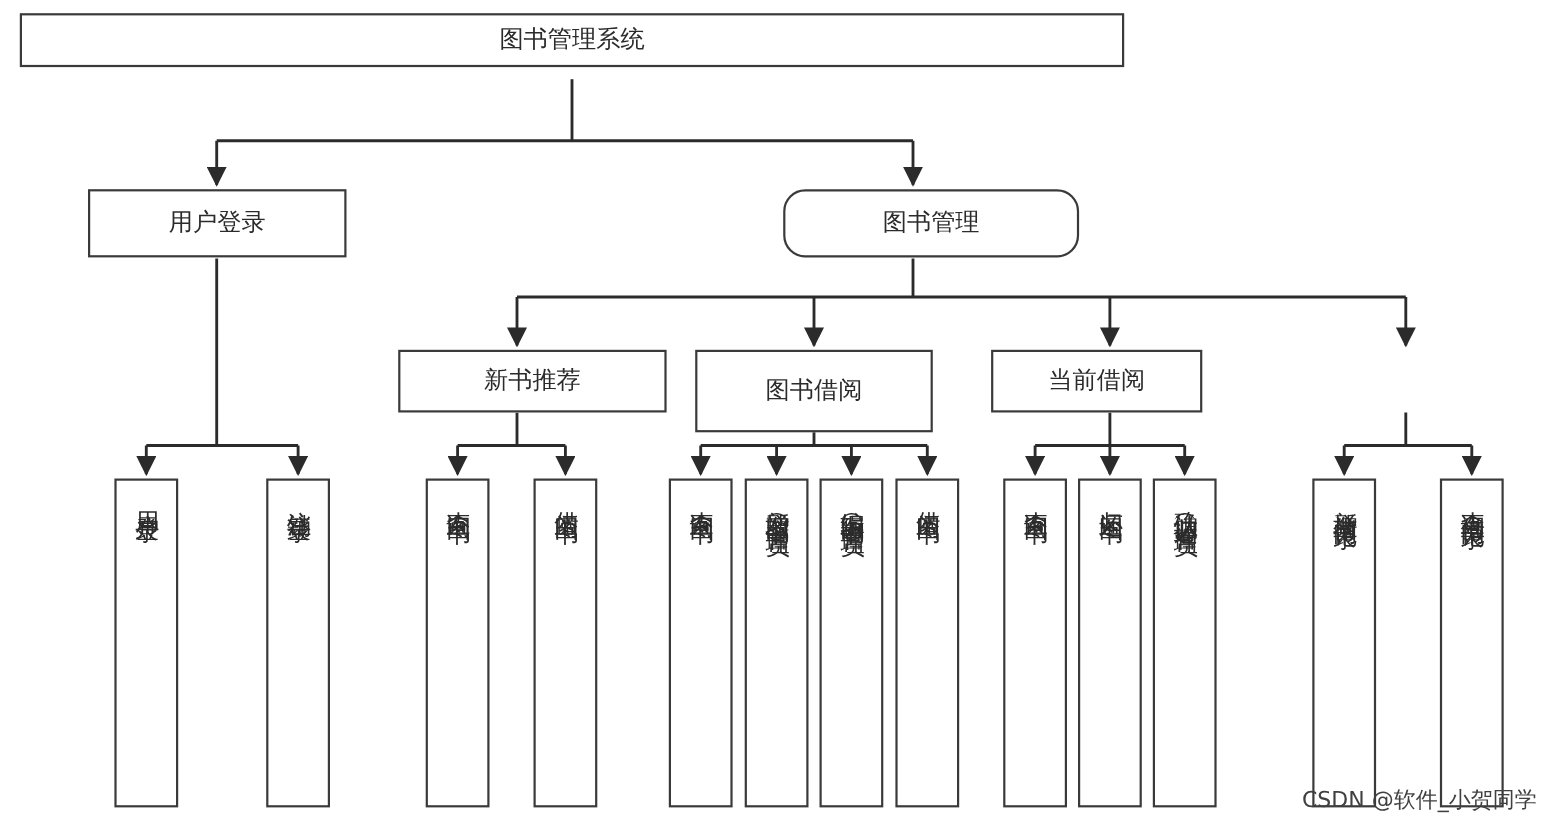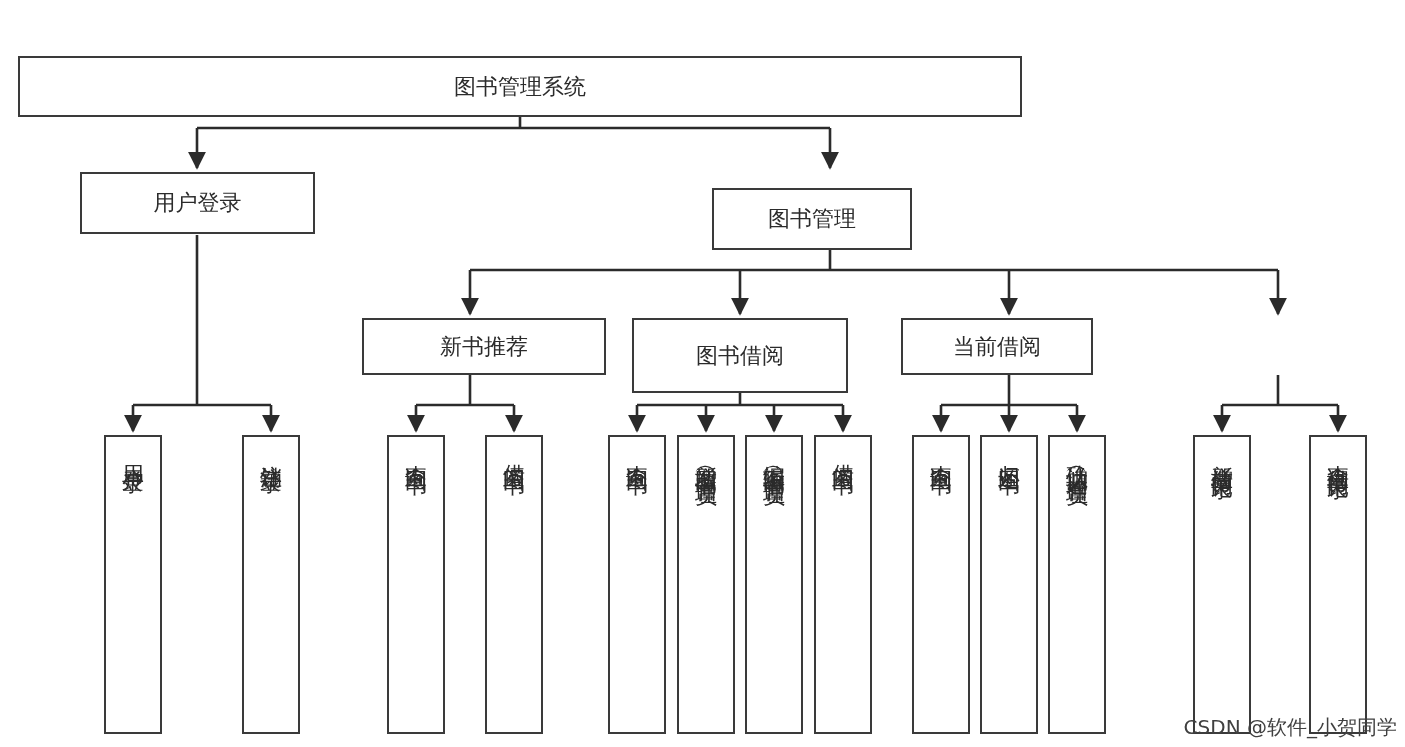--- a/index.html
+++ b/index.html
@@ -114,28 +114,28 @@
       <path d="M 1009 405 L 1009 431" marker-end="url(#arrow)"></path>
       <path d="M 1077 405 L 1077 431" marker-end="url(#arrow)"></path>
 
       <path d="M 1278 375 L 1278 405"></path>
       <path d="M 1222 405 L 1338 405"></path>
       <path d="M 1222 405 L 1222 431" marker-end="url(#arrow)"></path>
       <path d="M 1338 405 L 1338 431" marker-end="url(#arrow)"></path>
     </g>
   </svg>
 
-  <div class="node horizontal" style="left:18px; top:12px; width:1004px; height:61px;margin-top:44px;">
+  <div class="node horizontal" style="left:18px; top:12px; width:1004px; height:49px;">
     <span class="node-label">图书管理系统</span>
   </div>
 
   <div class="node horizontal" style="left:80px; top:172px; width:235px; height:62px;">
     <span class="node-label">用户登录</span>
   </div>
-  <div class="node horizontal" style="left:712px; top:188px; width:200px; height:62px;">
+  <div class="node horizontal" style="left:712px; top:172px; width:269px; height:62px;border-radius:20px;">
     <span class="node-label">图书管理</span>
   </div>
 
   <div class="node horizontal" style="left:362px; top:318px; width:244px; height:57px;">
     <span class="node-label">新书推荐</span>
   </div>
   <div class="node horizontal" style="left:632px; top:318px; width:216px; height:75px;">
     <span class="node-label">图书借阅</span>
   </div>
   <div class="node horizontal" style="left:901px; top:318px; width:192px; height:57px;">

